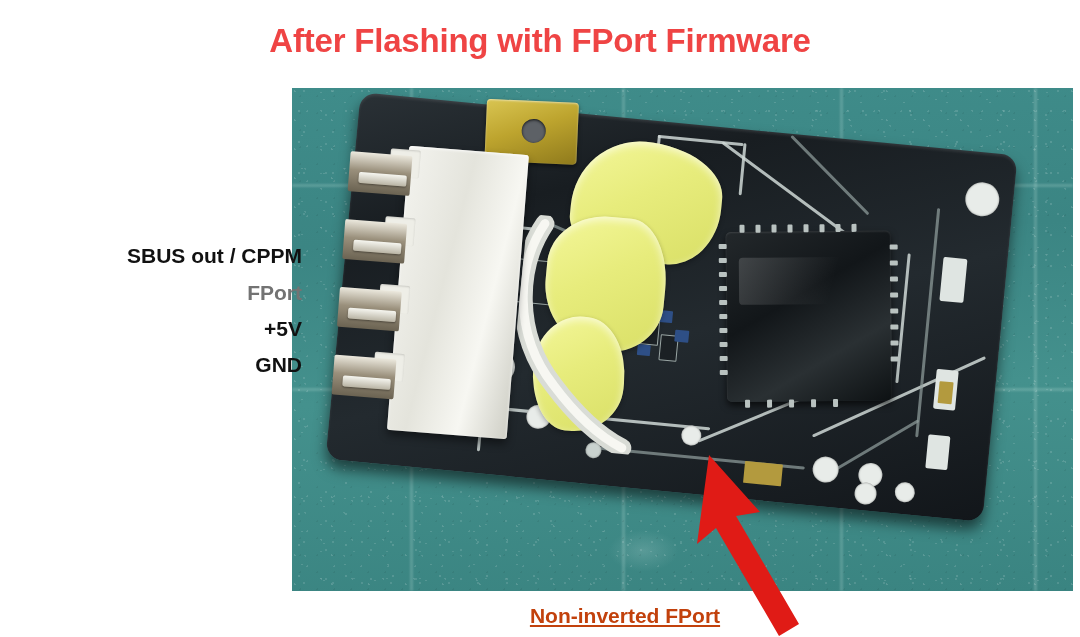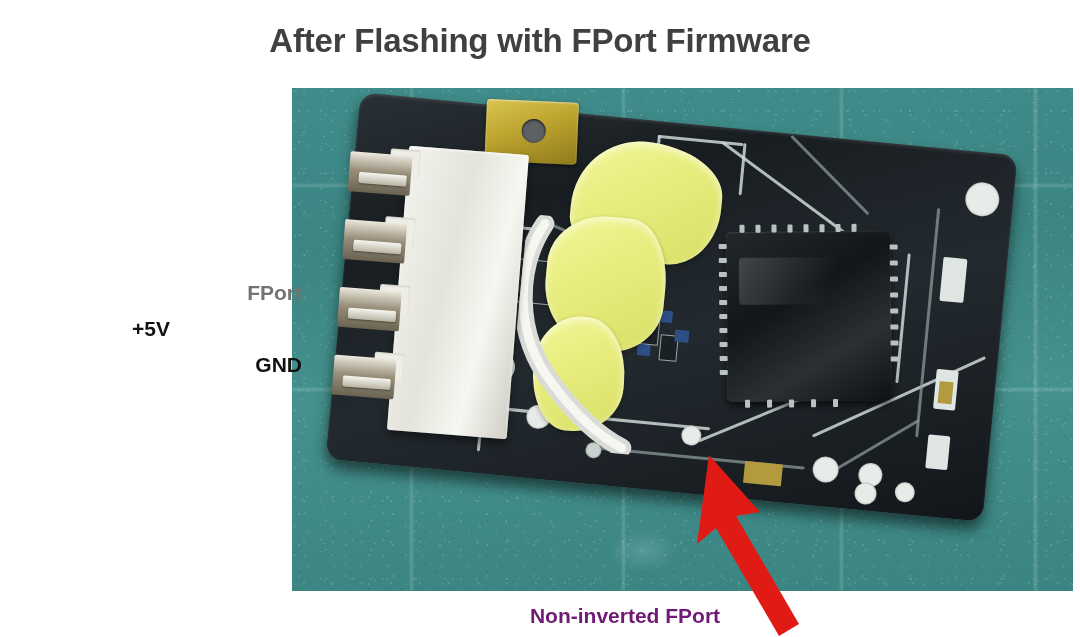--- a/index.html
+++ b/index.html
@@ -16,21 +16,21 @@
 
   
   .pin-label{
     position:absolute; right:780px; 
     font-size:21px; font-weight:bold; white-space:nowrap;
     text-align:right; color:#111111;
   }
   #lbl0{ left:0; width:302px; top:206px; color:#2b3a91; }
   #lbl1{ left:0; width:302px; top:244px; }
   #lbl2{ left:0; width:302px; top:281px; }
-  #lbl3{ left:0; width:302px; top:317px;text-align:center; }
+  #lbl3{ left:0; width:302px; top:317px; }
   #lbl4{ left:0; width:302px; top:353px; }
 
   
   #caption{
     position:absolute; left:455px; top:604px; width:340px;
     text-align:center; font-size:21px; font-weight:bold;
     color:#2b3a91; white-space:nowrap;
   }
 
   
@@ -155,21 +155,21 @@
 
   
   #arrow{position:absolute;left:0;top:0;width:1080px;height:637px;
          pointer-events:none;}
 </style>
 </head>
 <body>
 
 <div id="root">
 
-  <div id="title" style="color: #404040;">After Flashing with FPort Firmware</div>
+  <div id="title" style="color: #ef4444;">After Flashing with FPort Firmware</div>
 
   <div id="photo">
 
     <div class="matline" style="left:118px;"></div>
     <div class="matline" style="left:330px;"></div>
     <div class="matline" style="left:548px;"></div>
     <div class="matline" style="left:742px;"></div>
     <div class="matline h" style="top:96px;"></div>
     <div class="matline h" style="top:300px;"></div>
     <div id="noise"></div>
@@ -284,25 +284,26 @@
         <div class="pin" style="top:98px;"></div>
         <div class="slot" style="top:146px;"></div>
         <div class="pin" style="top:166px;"></div>
         <div class="slot" style="top:214px;"></div>
         <div class="pin" style="top:234px;"></div>
       </div>
 
     </div>
   </div>
 
+  <div class="pin-label" id="lbl1" style="color: rgb(17, 17, 17);">SBUS out / CPPM</div>
   <div class="pin-label" id="lbl2" style="color: #737373;">FPort</div>
   <div class="pin-label" id="lbl3" style="color: rgb(17, 17, 17);">+5V</div>
   <div class="pin-label" id="lbl4" style="color: rgb(17, 17, 17);">GND</div>
 
   <svg id="arrow" viewBox="0 0 1080 637">
     <g>
       <polygon points="709,455 760,512 736,516 799,624 779,636 716,528 697,544" fill="#e01b16"></polygon>
     </g>
   </svg>
 
-  <div id="caption" style="color: #701a75;">Non-inverted FPort</div>
+  <div id="caption" style="color: #c2410c; text-decoration: underline;">Non-inverted FPort</div>
 
 </div>
 
 </body></html>

